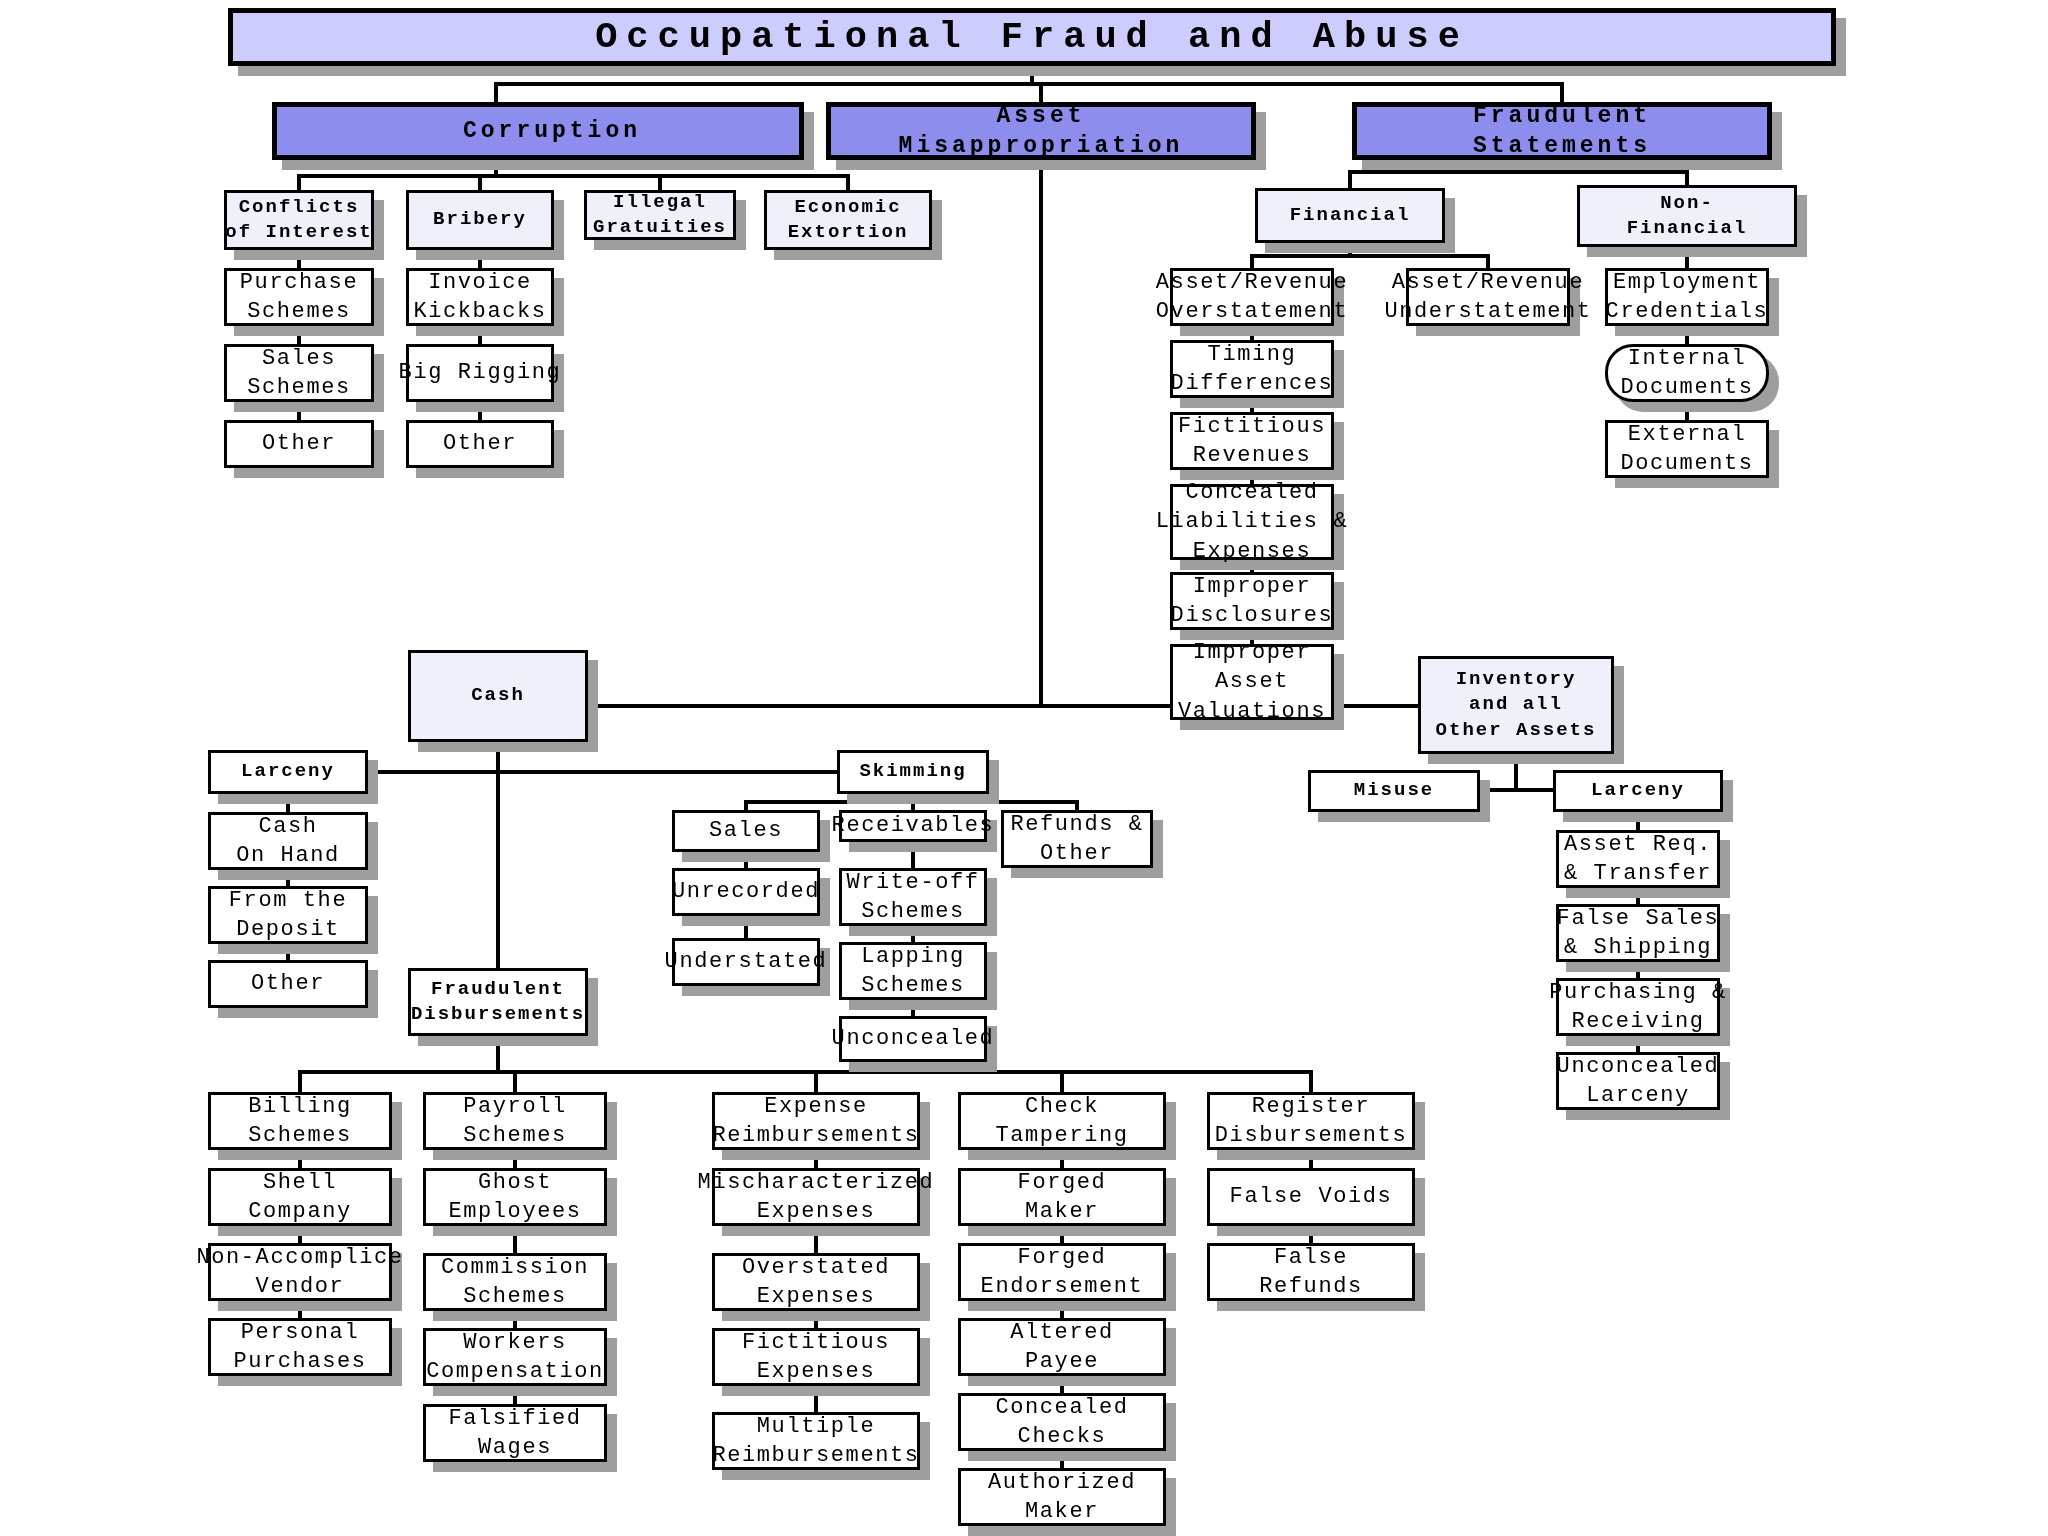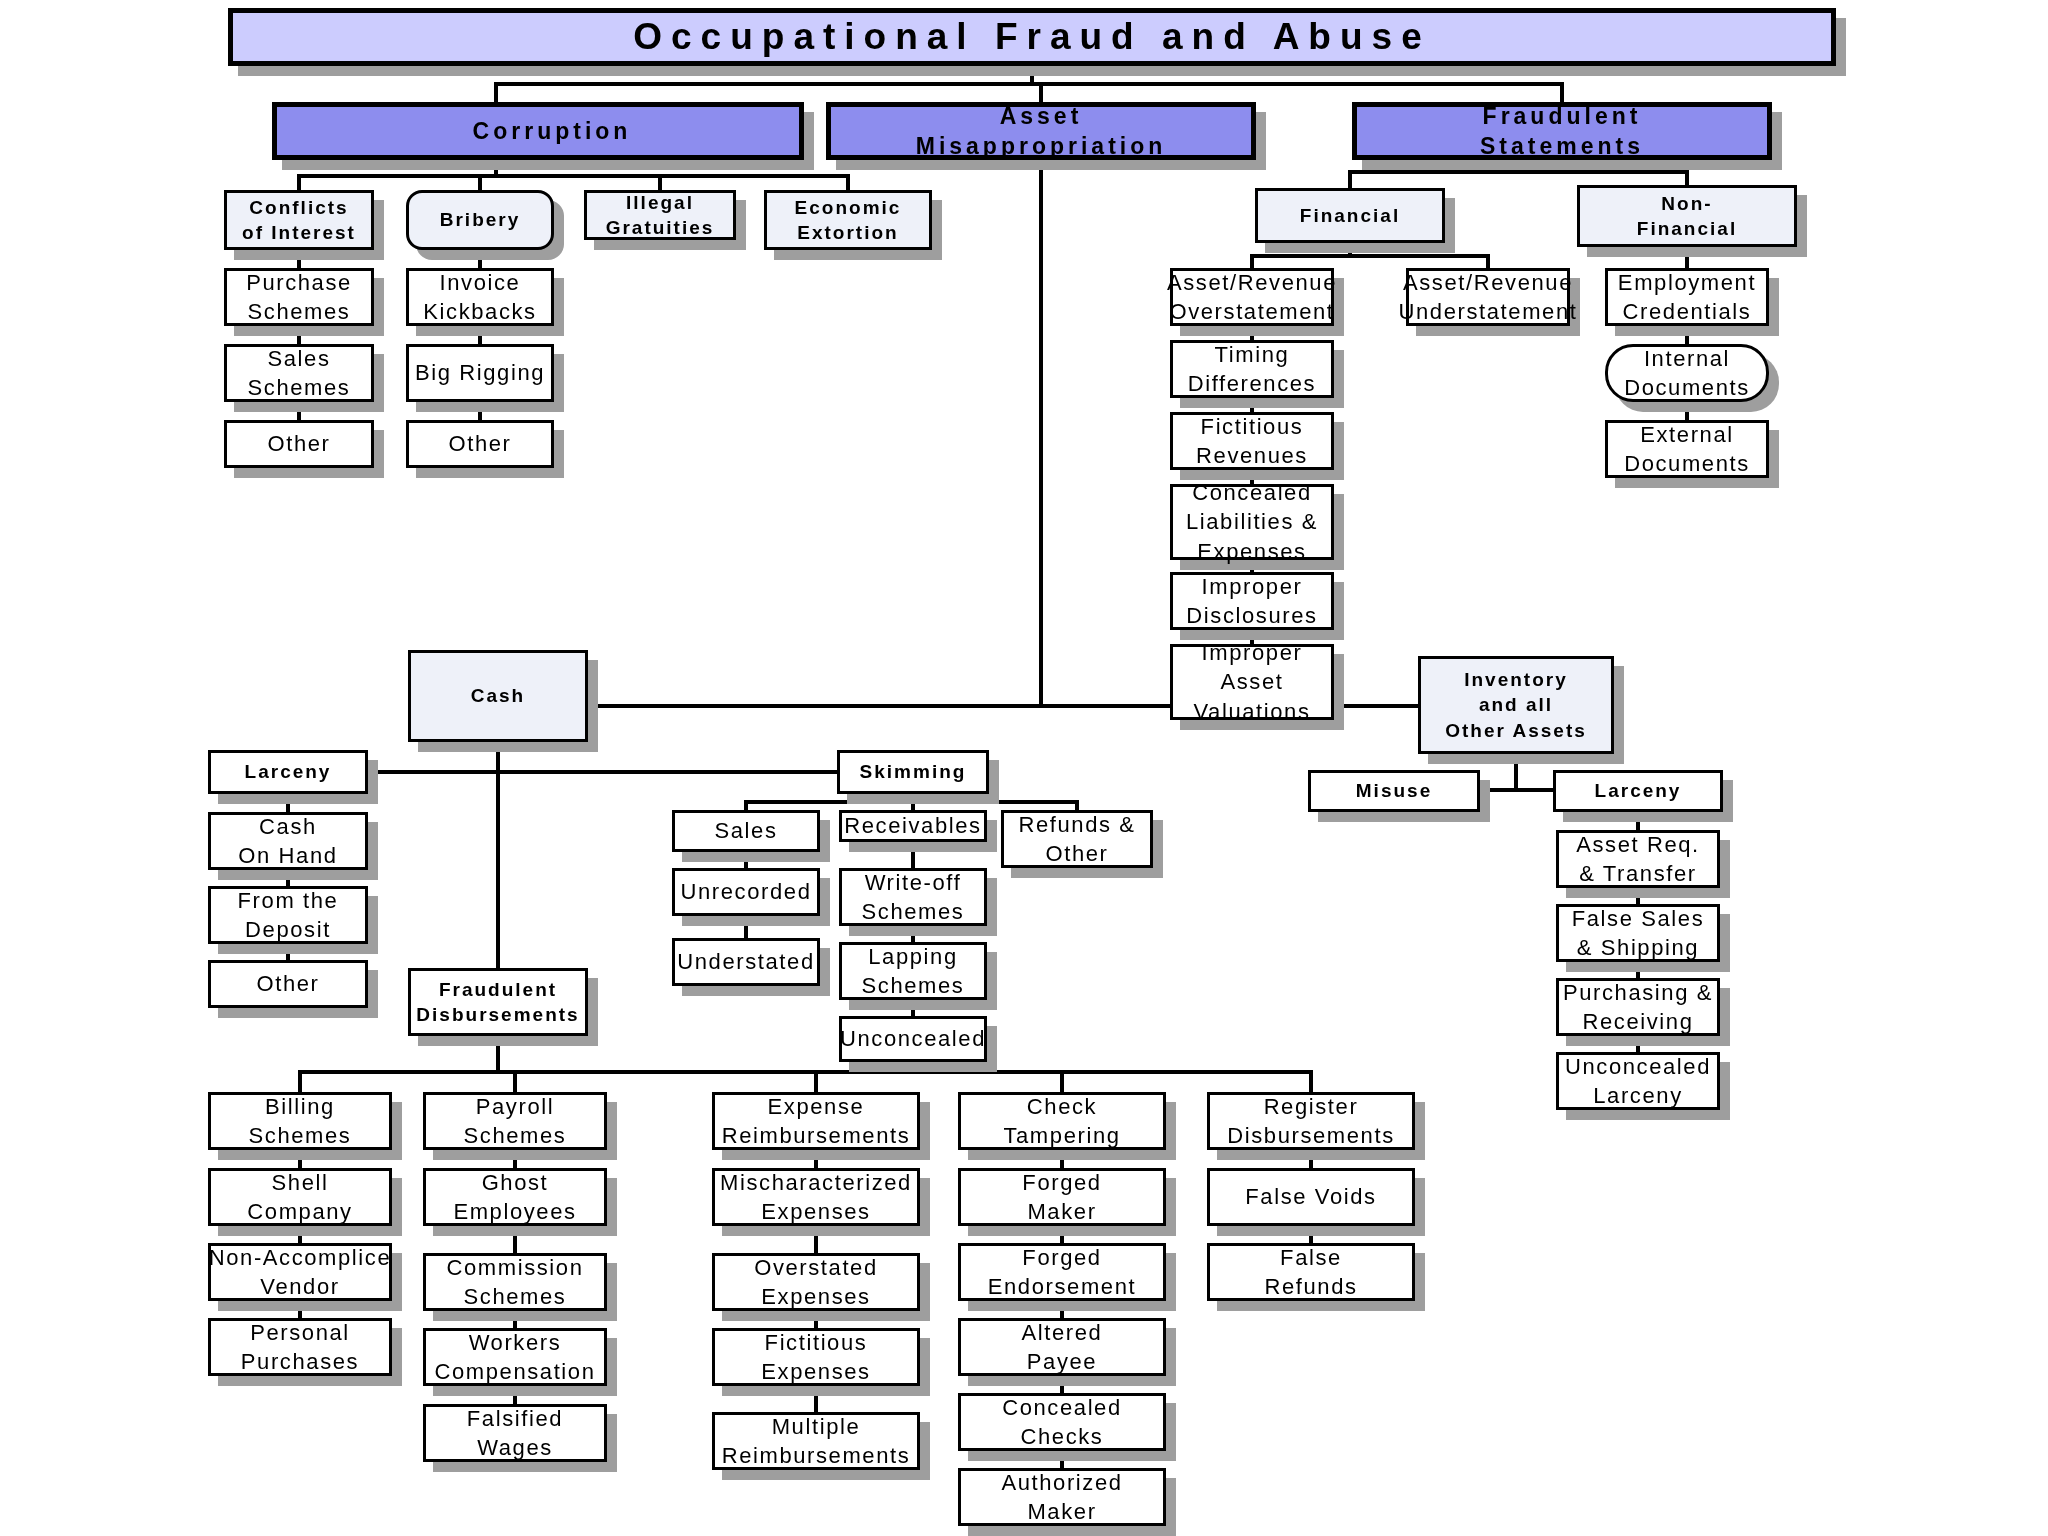--- a/index.html
+++ b/index.html
@@ -1,17 +1,17 @@
 <!DOCTYPE html>
 <html><head>
 <meta charset="utf-8">
 <style>
   html,body{margin:0;padding:0;background:#fff;}
   #diagram{position:relative;width:2048px;height:1536px;background:var(--bg,#fff);
-    font-family:Liberation Sans, sans-serif;overflow:hidden;}
+    font-family:Liberation Mono, monospace;overflow:hidden;}
   #wires{position:absolute;left:0;top:0;width:2048px;height:1536px;}
   .node{position:absolute;box-sizing:border-box;display:flex;flex-direction:column;
     align-items:center;justify-content:center;text-align:center;color:#000;
     background:var(--leaf-fill);border:3px solid var(--border);
     box-shadow:10px 10px 0 var(--shadow);line-height:1.32;white-space:nowrap;}
   .leaf{font-size:22px;letter-spacing:1.6px;}
   .subheader{font-size:19px;font-weight:bold;letter-spacing:2px;}
   .header{background:var(--header-fill);font-size:19px;font-weight:bold;letter-spacing:2px;}
   .branch{background:var(--branch-fill);font-size:23px;font-weight:bold;letter-spacing:4px;border-width:5px;}
   .title{background:var(--title-fill);font-size:37px;font-weight:bold;letter-spacing:9px;border-width:5px;}
@@ -115,21 +115,21 @@
       <span>Misappropriation</span>
     </div>
     <div class="node branch" style="left: 1352px; top: 102px; width: 420px; height: 58px;">
       <span>Fraudulent</span>
       <span>Statements</span>
     </div>
     <div class="node header" style="left: 224px; top: 190px; width: 150px; height: 60px;">
       <span>Conflicts</span>
       <span>of Interest</span>
     </div>
-    <div class="node header" style="left: 406px; top: 190px; width: 148px; height: 60px; border-radius: 16px;">
+    <div class="node header" style="left: 406px; top: 190px; width: 148px; height: 60px;">
       <span>Bribery</span>
     </div>
     <div class="node header" style="left: 584px; top: 190px; width: 152px; height: 50px;">
       <span>Illegal</span>
       <span>Gratuities</span>
     </div>
     <div class="node header" style="left: 764px; top: 190px; width: 168px; height: 60px;">
       <span>Economic</span>
       <span>Extortion</span>
     </div>

